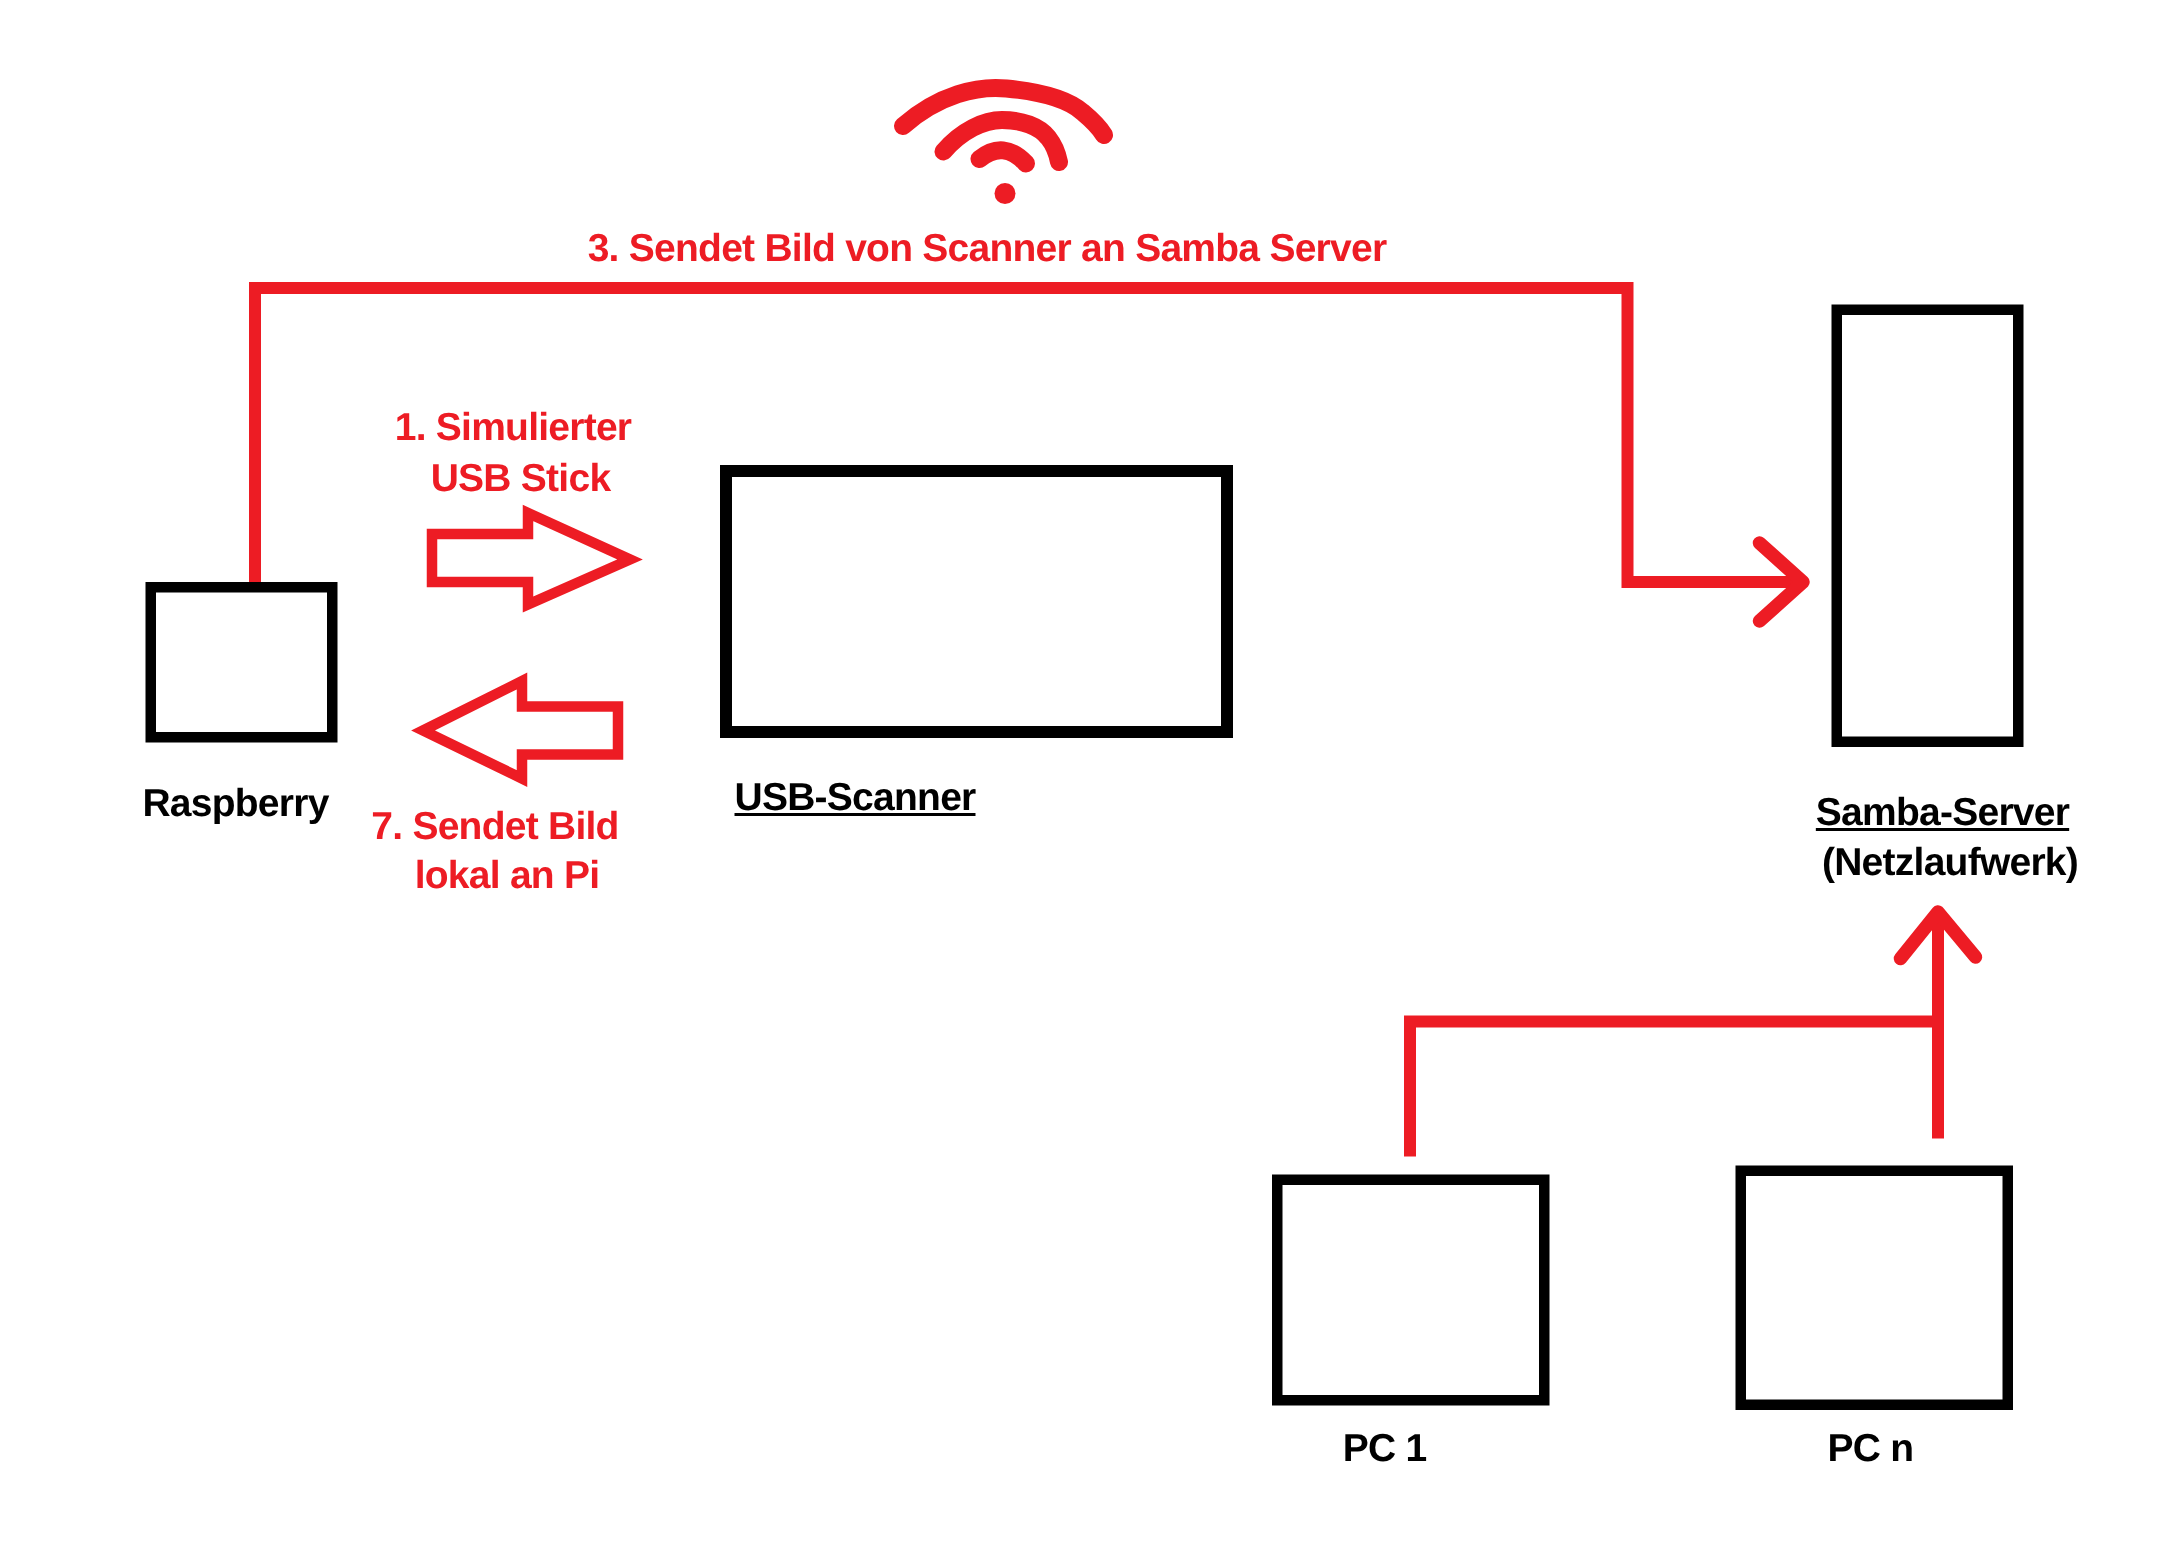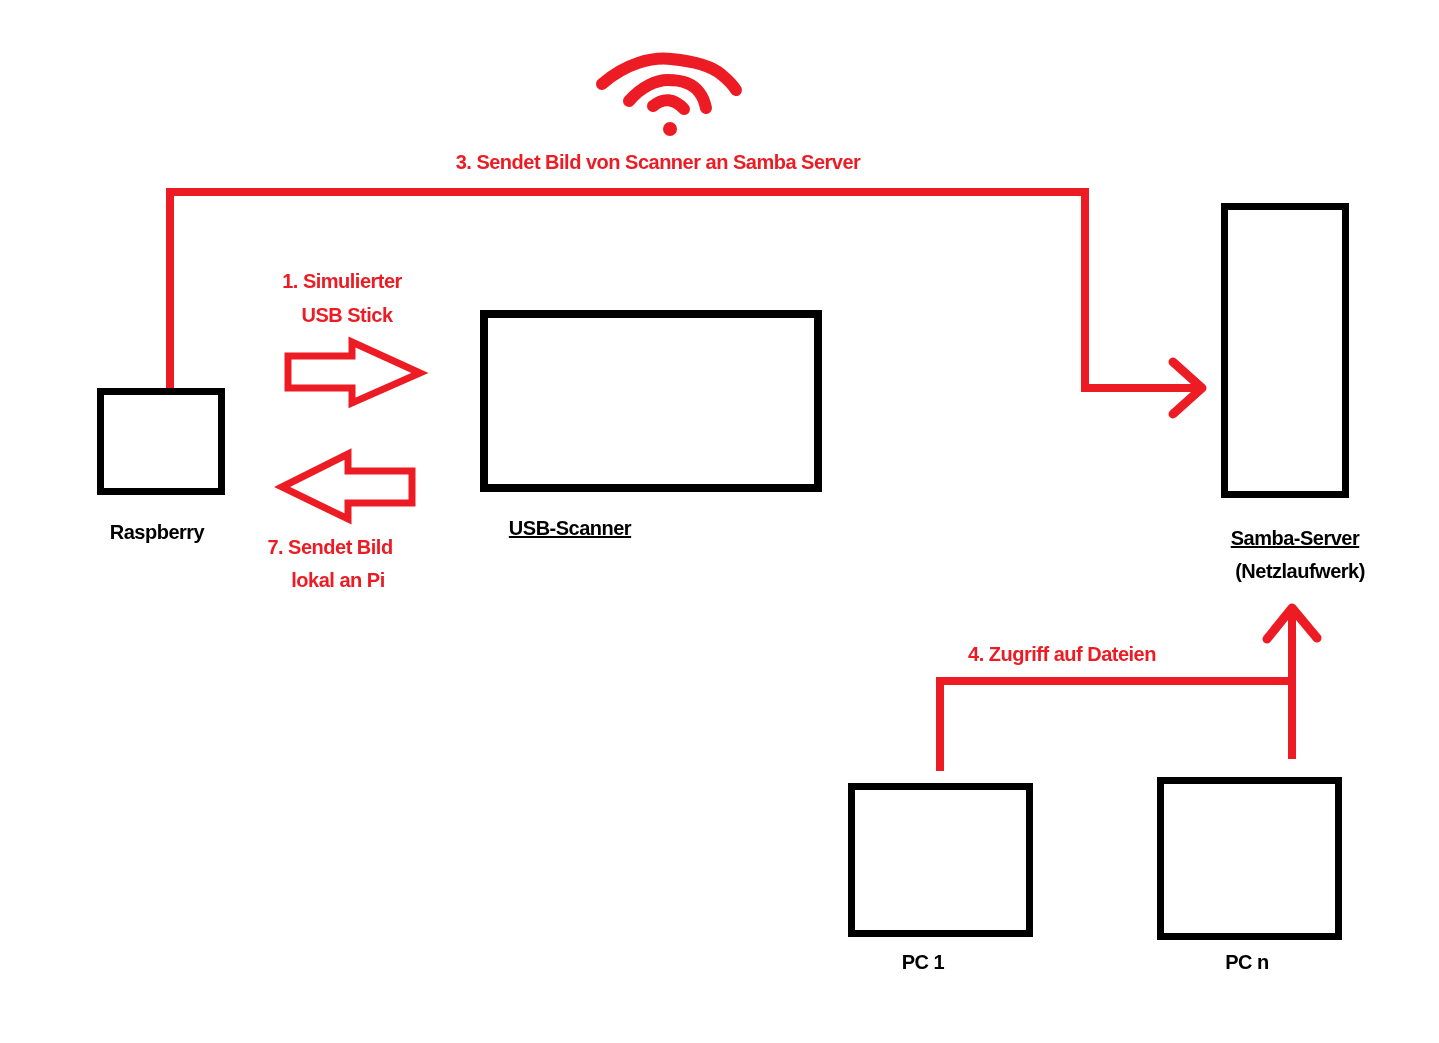--- a/index.html
+++ b/index.html
@@ -21,21 +21,21 @@
     position:absolute;
     background:var(--bg);
     border:7px solid var(--ink);
     box-sizing:border-box;
   }
   .node.thick{border-width:8px;}
   .lbl{
     position:absolute;
     transform:translateX(-50%);
     font-weight:bold;
-    font-size:20px;
+    font-size:26px;
     letter-spacing:-0.5px;
     color:var(--ink);
     white-space:nowrap;
     line-height:1.1;
   }
   .lbl.red{color:var(--red);}
   
   .flow{stroke:var(--red);stroke-width:8;fill:none;}
   .chev{stroke:var(--red);stroke-width:9;fill:none;stroke-linecap:round;stroke-linejoin:round;}
   .wifi-arc{stroke:var(--red);stroke-width:12;fill:none;stroke-linecap:round;}
@@ -82,15 +82,14 @@
   <div class="lbl" style="left:1295px;top:527px;text-decoration:underline;">Samba-Server</div>
   <div class="lbl" style="left:1300px;top:560px;">(Netzlaufwerk)</div>
   <div class="lbl" style="left:923px;top:951px;">PC 1</div>
   <div class="lbl" style="left:1247px;top:951px;">PC n</div>
 
   <div class="lbl red" style="left:658px;top:151px;">3. Sendet Bild von Scanner an Samba Server</div>
   <div class="lbl red" style="left:342px;top:270px;">1. Simulierter</div>
   <div class="lbl red" style="left:347px;top:304px;">USB Stick</div>
   <div class="lbl red" style="left:330px;top:536px;">7. Sendet Bild</div>
   <div class="lbl red" style="left:338px;top:569px;">lokal an Pi</div>
-  <div class="lbl red" style="left:1062px;top:643px;">4. Zugriff auf Dateien</div>
 
 </div>
 
 </body></html>

